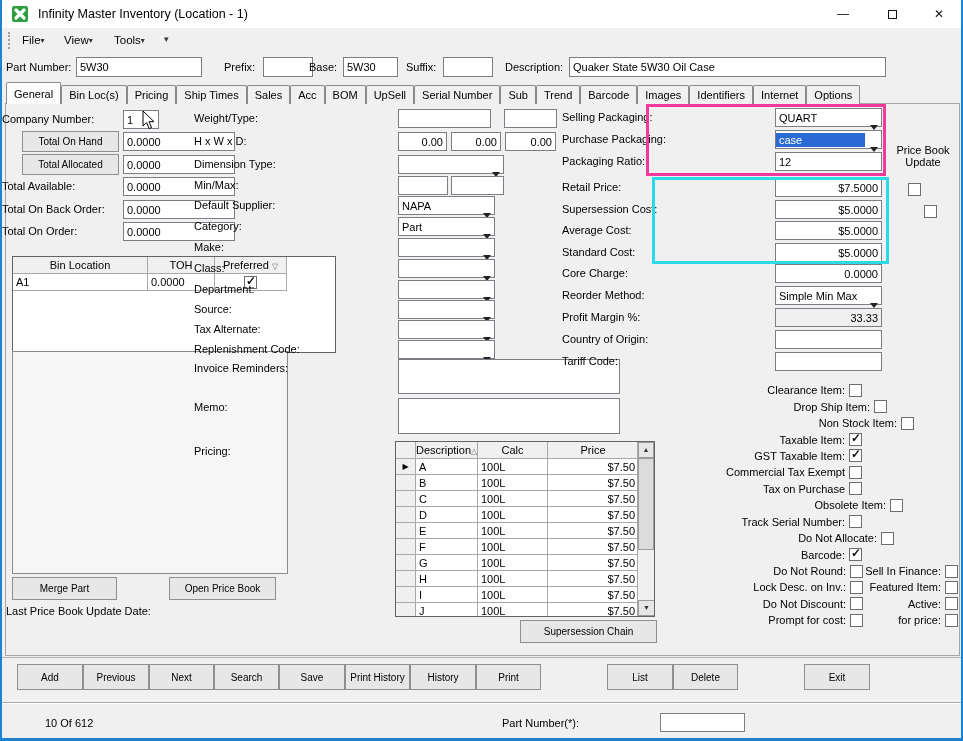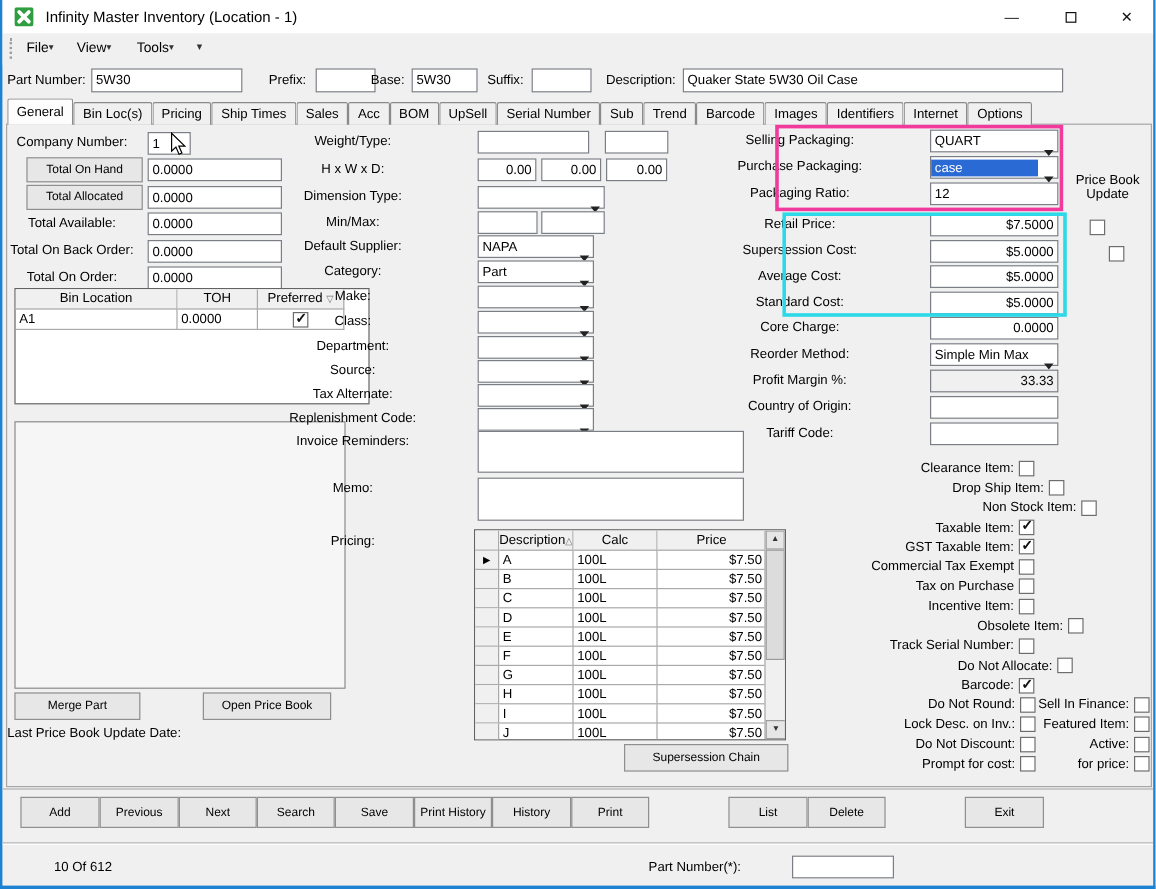--- a/index.html
+++ b/index.html
@@ -11,21 +11,21 @@
   .abs { position:absolute; }
   .titlebar { position:absolute; left:0; top:0; width:100%; height:28px; background:#ffffff; }
   .title-text { position:absolute; left:36px; top:7px; font-size:12.5px; white-space:nowrap; }
   .winbtn { position:absolute; top:0; width:34px; height:28px; text-align:center; line-height:28px; font-size:12px; color:#111; }
   .maxglyph { display:inline-block; width:9px; height:9px; border:1px solid #111; vertical-align:middle; }
   .menubar { position:absolute; left:0; top:28px; width:100%; height:26px; background:#f0f0f0; }
   .grip { position:absolute; left:6px; top:32px; height:17px; width:0; border-left:2px dotted #9a9fa5; }
   .menu-item { position:absolute; top:34px; font-size:11.5px; white-space:nowrap; }
   .mcar { font-size:8px; position:relative; top:-1px; color:#333; }
   .lbl { position:absolute; white-space:nowrap; font-size:11px; color:#000; }
-  .r { text-align:center; }
+  .r { text-align:left; }
   .inp { position:absolute; background:#fff; border:1px solid #7b7f85; font-family:"Liberation Sans",sans-serif;
          font-size:11px; padding:0 3px; color:#000; }
   .inp.ro { background:#f0f0f0; }
   .num { text-align:right; }
   .combo { position:absolute; background:#fff; border:1px solid #7b7f85; display:flex; align-items:center; }
   .combo .val { flex:1; padding:1px 3px; font-size:11px; overflow:hidden; white-space:nowrap; display:flex; align-items:center; }
   .combo .val.selected { background:#2a6ad4; color:#fff; }
   .dd { width:16px; background:#e7e7e7; border-left:1px solid #ababab; position:relative; }
   .dd::after { content:""; position:absolute; left:4px; top:7px; border:4px solid transparent; border-top:5px solid #222; }
   .btn { position:absolute; background:#e7e7e7; border:1px solid #8f8f8f; display:flex; align-items:center;
@@ -118,21 +118,21 @@
   <div class="btn" style="left:20px;top:154px;width:97px;height:21px">Total Allocated</div>
   <input class="inp" style="left: 121px; top: 155px; width: 112px; height: 19px;" value="0.0000">
   <span class="lbl r" style="left:0;top:180px;width:116px">Total Available:</span>
   <input class="inp" style="left: 121px; top: 177px; width: 112px; height: 19px;" value="0.0000">
   <span class="lbl r" style="left:0;top:203px;width:116px">Total On Back Order:</span>
   <input class="inp" style="left: 121px; top: 200px; width: 112px; height: 19px;" value="0.0000">
   <span class="lbl r" style="left:0;top:225px;width:116px">Total On Order:</span>
   <input class="inp" style="left: 121px; top: 222px; width: 112px; height: 19px;" value="0.0000">
 
   
-  <div class="grid" style="left:10px;top:240px;width:296px;height:97px">
+  <div class="grid" style="left:10px;top:256px;width:324px;height:97px">
     <div class="g-row g-header" style="height:17px">
       <div style="width:135px;line-height:16px">Bin Location</div>
       <div style="width:67px;line-height:16px">TOH</div>
       <div style="width:72px;line-height:16px"><span>Preferred</span> <span class="sortg">▽</span></div>
     </div>
     <div class="g-row" style="height:17px">
       <div style="width:135px;line-height:16px;padding-left:3px">A1</div>
       <div style="width:67px;line-height:16px;padding-left:3px">0.0000</div>
       <div style="width:72px;display:flex;align-items:center;justify-content:center">
           <span class="cb checked"></span>
@@ -366,24 +366,20 @@
     <div class="flagrow" style="padding-right:96px">
         <span class="fl">GST Taxable Item:</span>
         <span class="cb checked"></span>
       </div>
     <div class="flagrow" style="padding-right:96px">
         <span class="fl">Commercial Tax Exempt</span>
         <span class="cb"></span>
       </div>
     <div class="flagrow" style="padding-right:96px">
         <span class="fl">Tax on Purchase</span>
-        <span class="cb"></span>
-      </div>
-    <div class="flagrow" style="padding-right:96px">
-        <span class="fl">Incentive Item:</span>
         <span class="cb"></span>
       </div>
     <div class="flagrow" style="padding-right:55px">
         <span class="fl">Obsolete Item:</span>
         <span class="cb"></span>
       </div>
     <div class="flagrow" style="padding-right:96px">
         <span class="fl">Track Serial Number:</span>
         <span class="cb"></span>
       </div>

